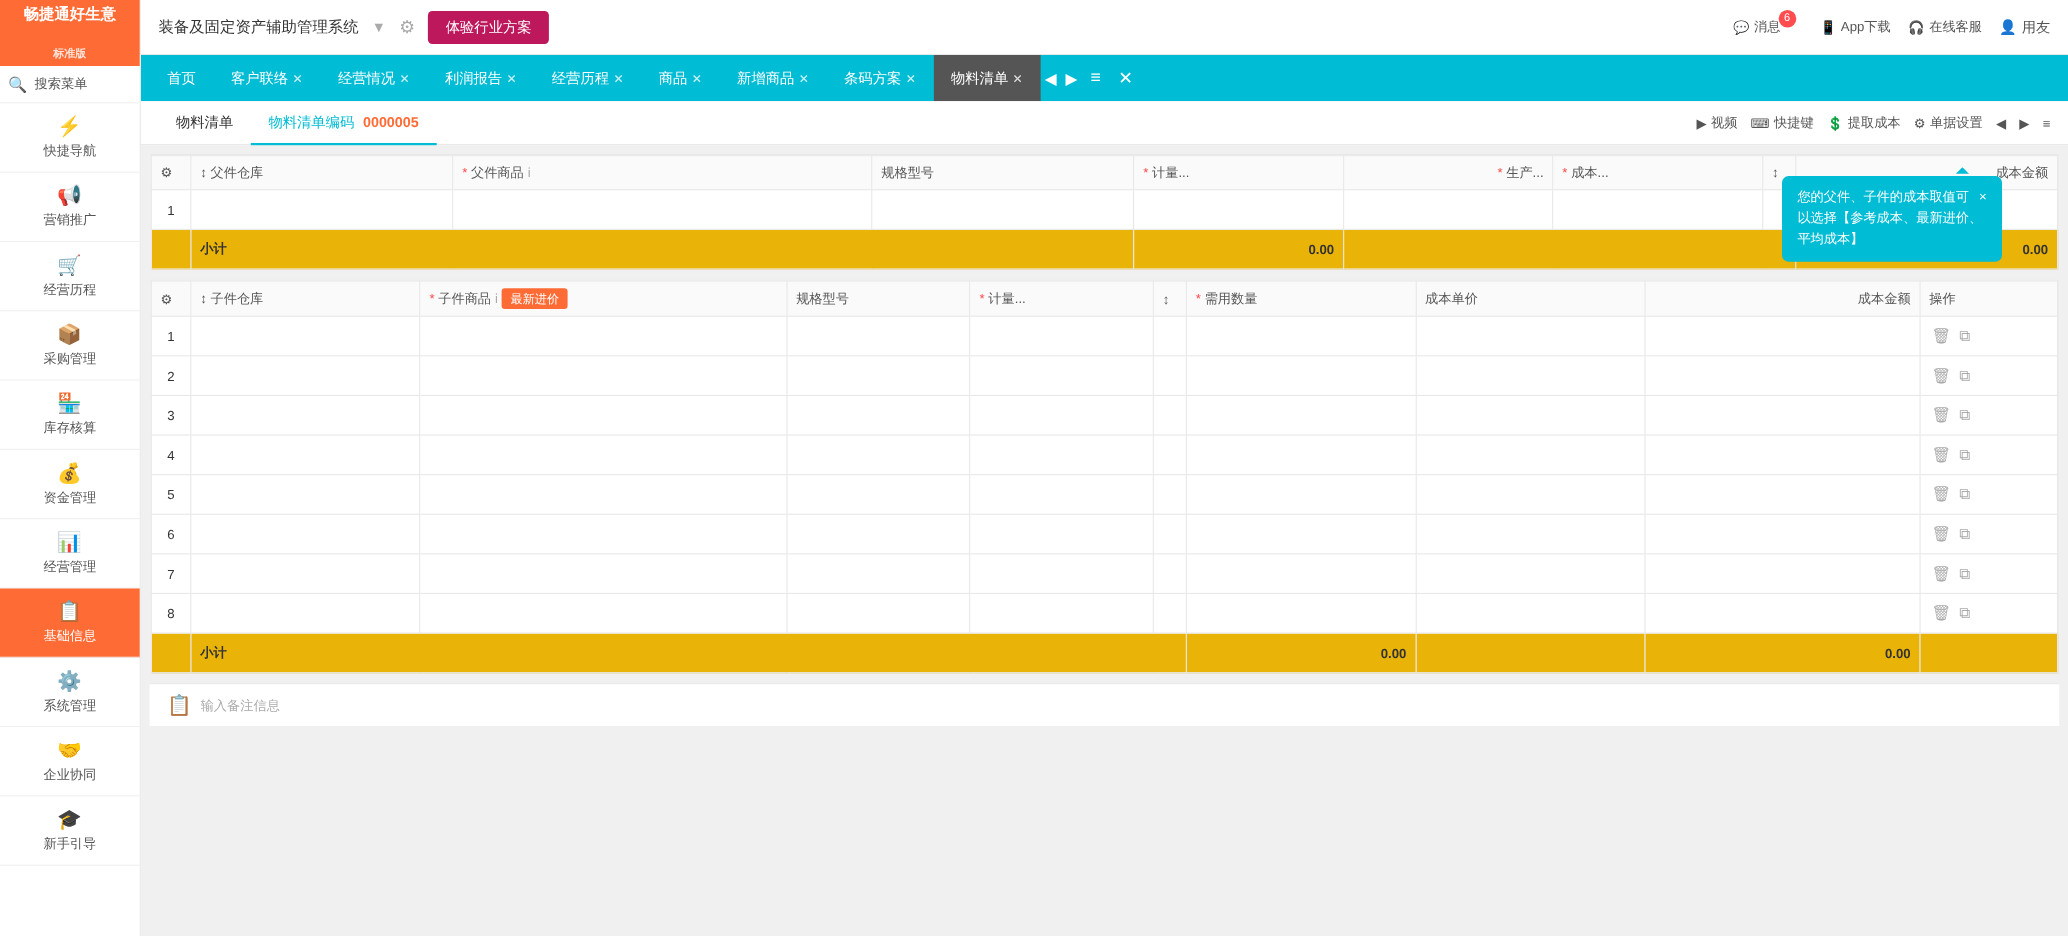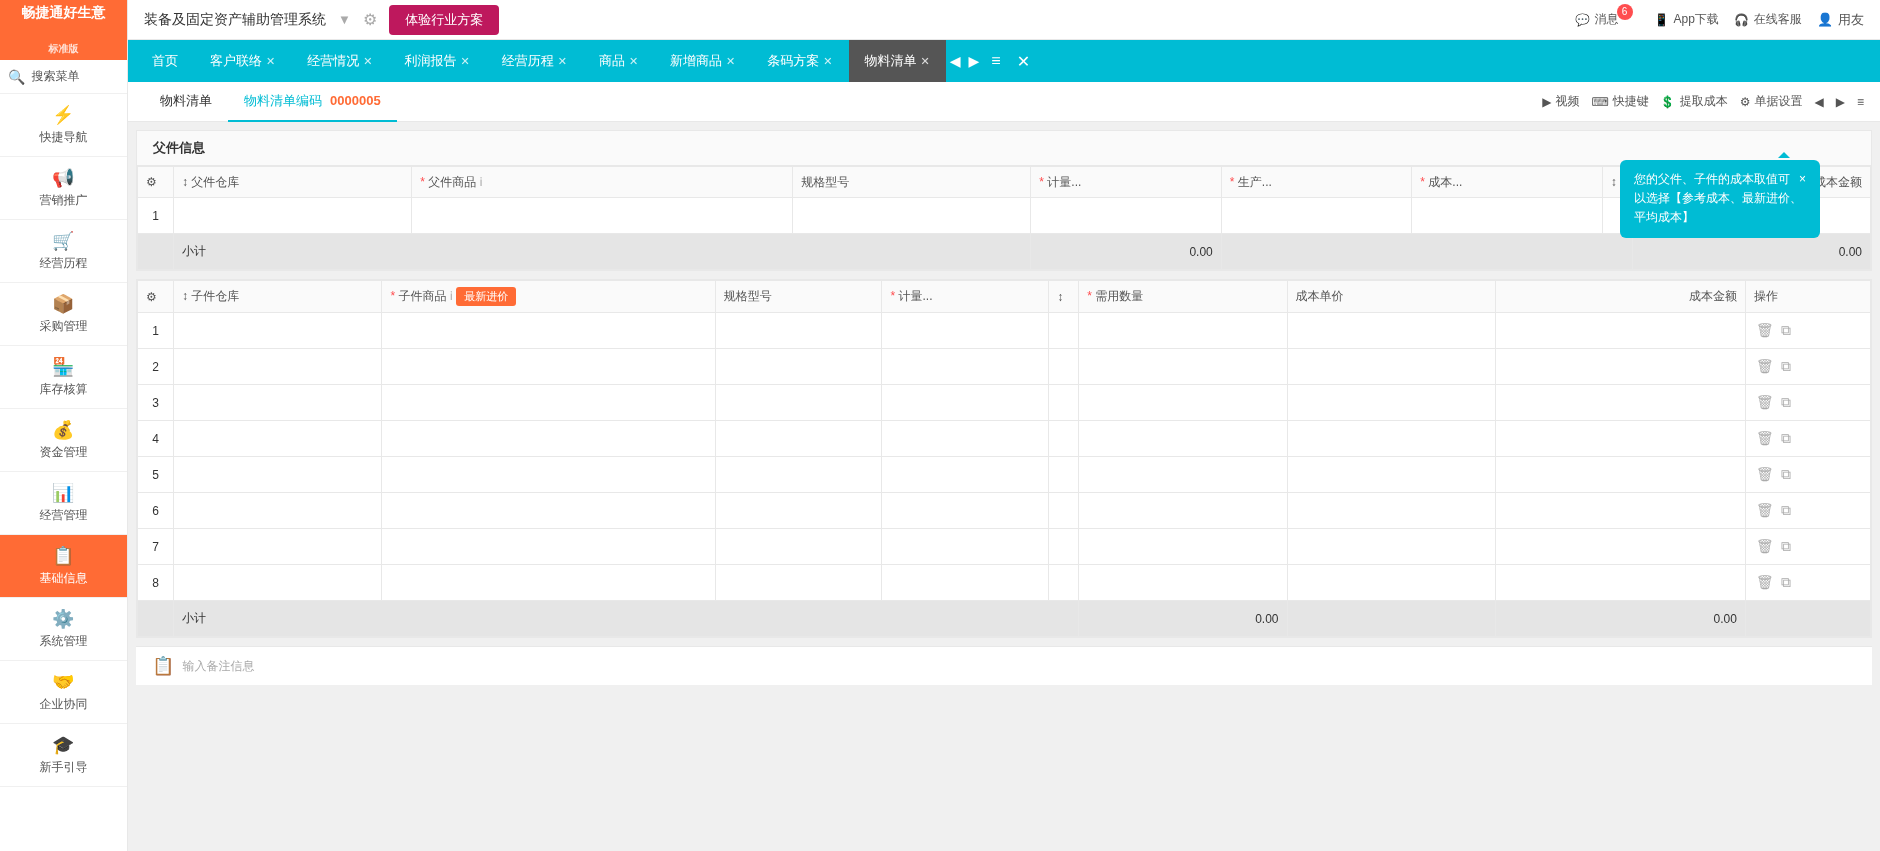--- a/index.html
+++ b/index.html
@@ -54,21 +54,21 @@
     
     .main {
       flex: 1;
       display: flex;
       flex-direction: column;
       overflow: hidden;
     }
 
     
     .top-header {
-      height: 40px;
+      height: 50px;
       background: #fff;
       border-bottom: 1px solid #e8e8e8;
       display: flex;
       align-items: center;
       padding: 11px 16px;
       justify-content: space-between;
     }
     .top-header-left {
       display: flex;
       align-items: center;
@@ -205,22 +205,22 @@
     }
     .data-table th .required { color: #ff4d4f; }
     .data-table td {
       border: 1px solid #e8e8e8;
       padding: 4px 8px;
       height: 36px;
       color: #333;
       background: #fff;
     }
     .data-table tr.subtotal td {
-      background: #e5e5e5;
-      font-weight: normal;
+      background: #eab308;
+      font-weight: bold;
     }
     .data-table td.value { text-align: right; }
 
     .scan-btn {
       background: #ff6b35;
       color: white;
       border: none;
       padding: 2px 8px;
       border-radius: 3px;
       font-size: 11px;
@@ -448,21 +448,20 @@
     </div>
 
     <div class="tooltip-box" style="position:fixed;top:160px;right:60px;z-index:200;">
       <span class="tooltip-close">×</span>
       <span>您的父件、子件的成本取值可以选择【参考成本、最新进价、平均成本】</span>
     </div>
 
     <div class="content-wrap">
 
       <div class="section">
-        <div class="section-title">父件信息</div>
         <table class="data-table">
           <thead>
             <tr>
               <th class="gear-th">
                 <span>⚙</span>
               </th>
               <th style="min-width:100px;">
                 <span>↕</span>
                 <span>父件仓库</span>
               </th>
@@ -471,21 +470,21 @@
                 <span>父件商品</span>
                 <span style="color:#aaa;">ℹ</span>
               </th>
               <th style="min-width:100px;">
                 <span>规格型号</span>
               </th>
               <th style="min-width:80px;">
                 <span class="required">*</span>
                 <span>计量...</span>
               </th>
-              <th style="min-width:80px;">
+              <th style="min-width:80px;text-align:right;">
                 <span class="required">*</span>
                 <span>生产...</span>
               </th>
               <th style="min-width:80px;">
                 <span class="required">*</span>
                 <span>成本...</span>
               </th>
               <th style="width:30px;">
                 <span>↕</span>
               </th>

